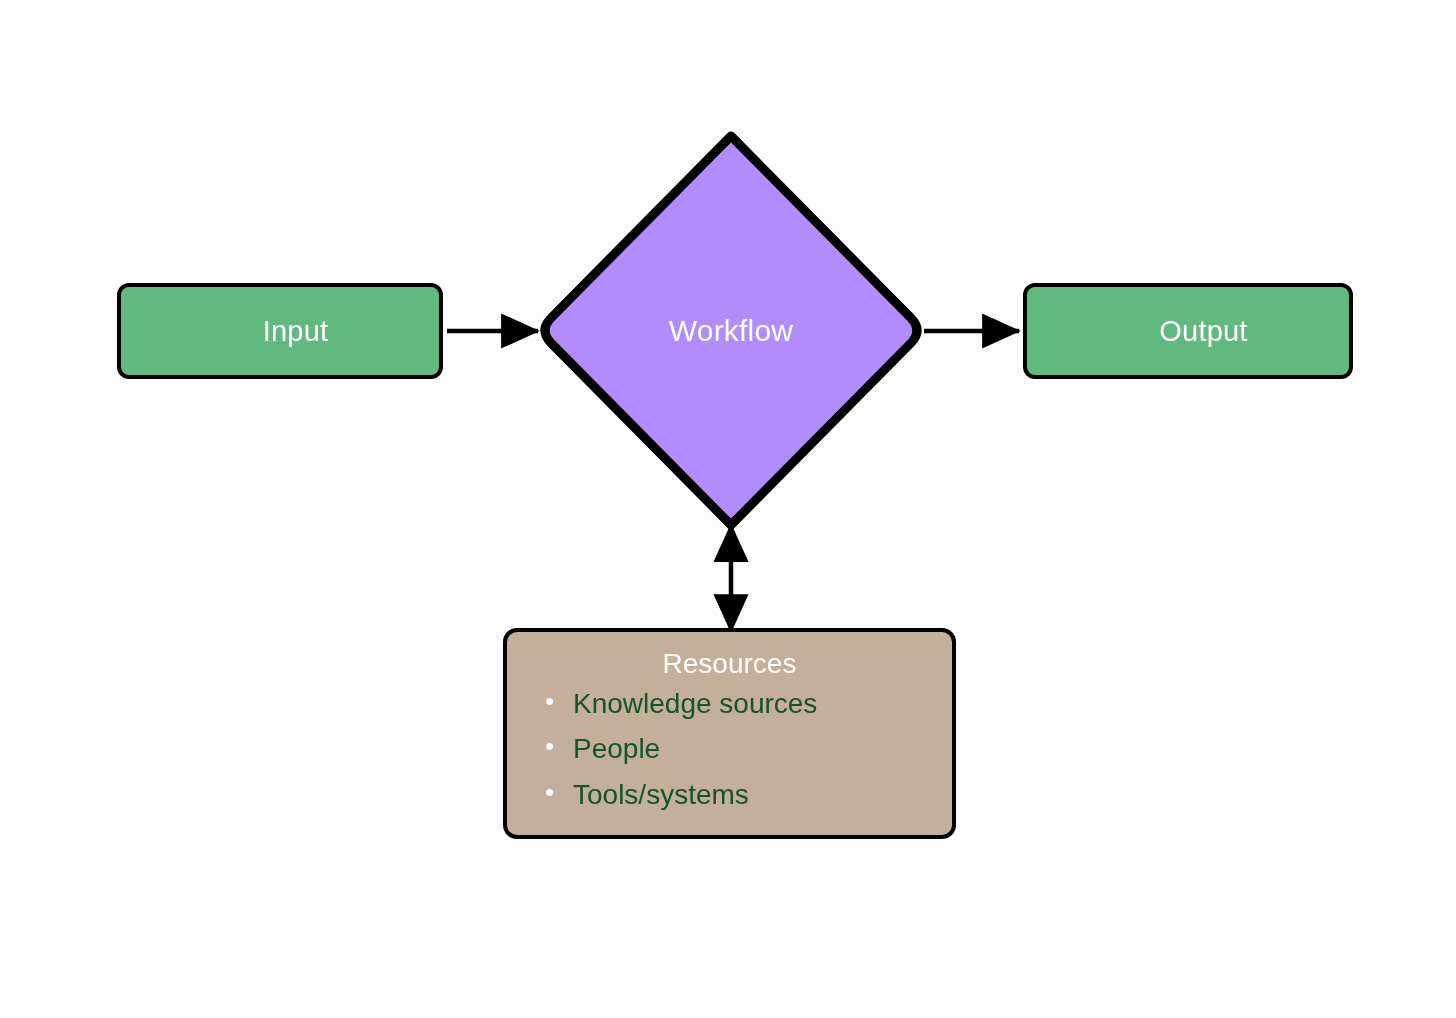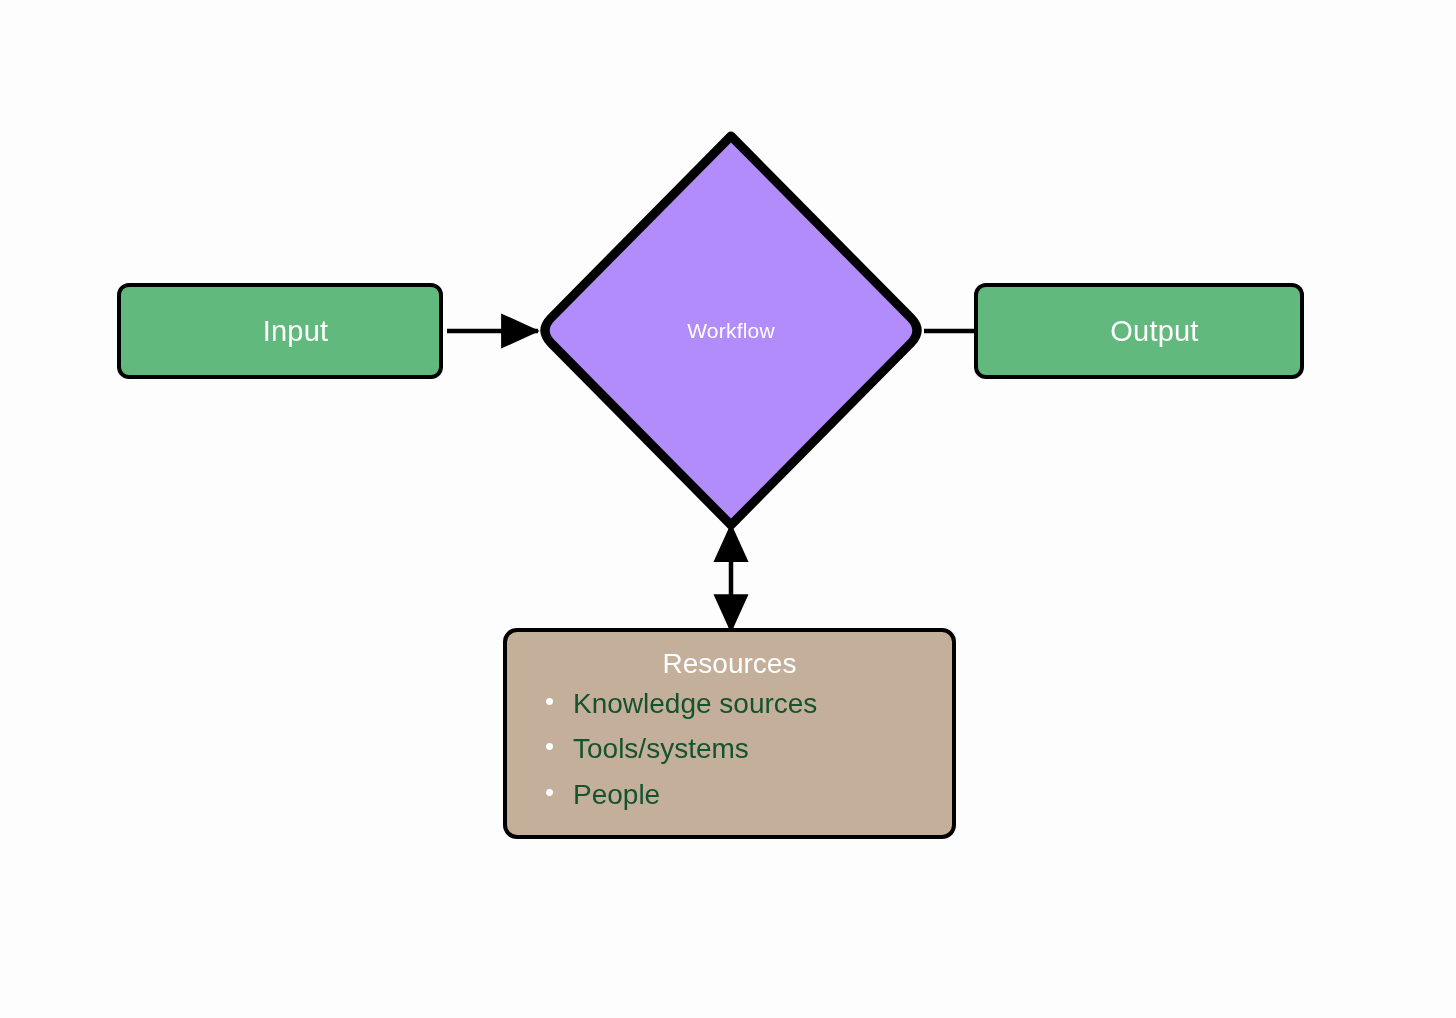--- a/index.html
+++ b/index.html
@@ -44,21 +44,21 @@
   #input-node {
     left: 117px;
     top: 283px;
     width: 326px;
     height: 96px;
     background: #62b97e;
   }
 
   
   #output-node {
-    left: 974px;
+    left: 1023px;
     top: 283px;
     width: 330px;
     height: 96px;
     background: #62b97e;
   }
 
   
   #workflow-node {
     position: absolute;
     left: 533px;
@@ -70,21 +70,21 @@
     position: absolute;
     inset: 0;
     display: block;
   }
   #workflow-label {
     position: absolute;
     inset: 0;
     display: flex;
     align-items: center;
     justify-content: center;
-    font-size: 21px;
+    font-size: 30px;
     color: #ffffff;
     letter-spacing: 0.2px;
     pointer-events: none;
   }
 
   
   #resources-node {
     left: 503px;
     top: 628px;
     width: 453px;
@@ -177,18 +177,18 @@
   </div>
 
   <div class="node" id="output-node">
     <span class="node-label">Output</span>
   </div>
 
   <div class="node" id="resources-node">
     <div id="resources-title">Resources</div>
     <ul id="resources-list">
       <li>Knowledge sources</li>
+      <li>People</li>
       <li>Tools/systems</li>
-      <li>People</li>
     </ul>
   </div>
 
 </div>
 
 </body></html>

